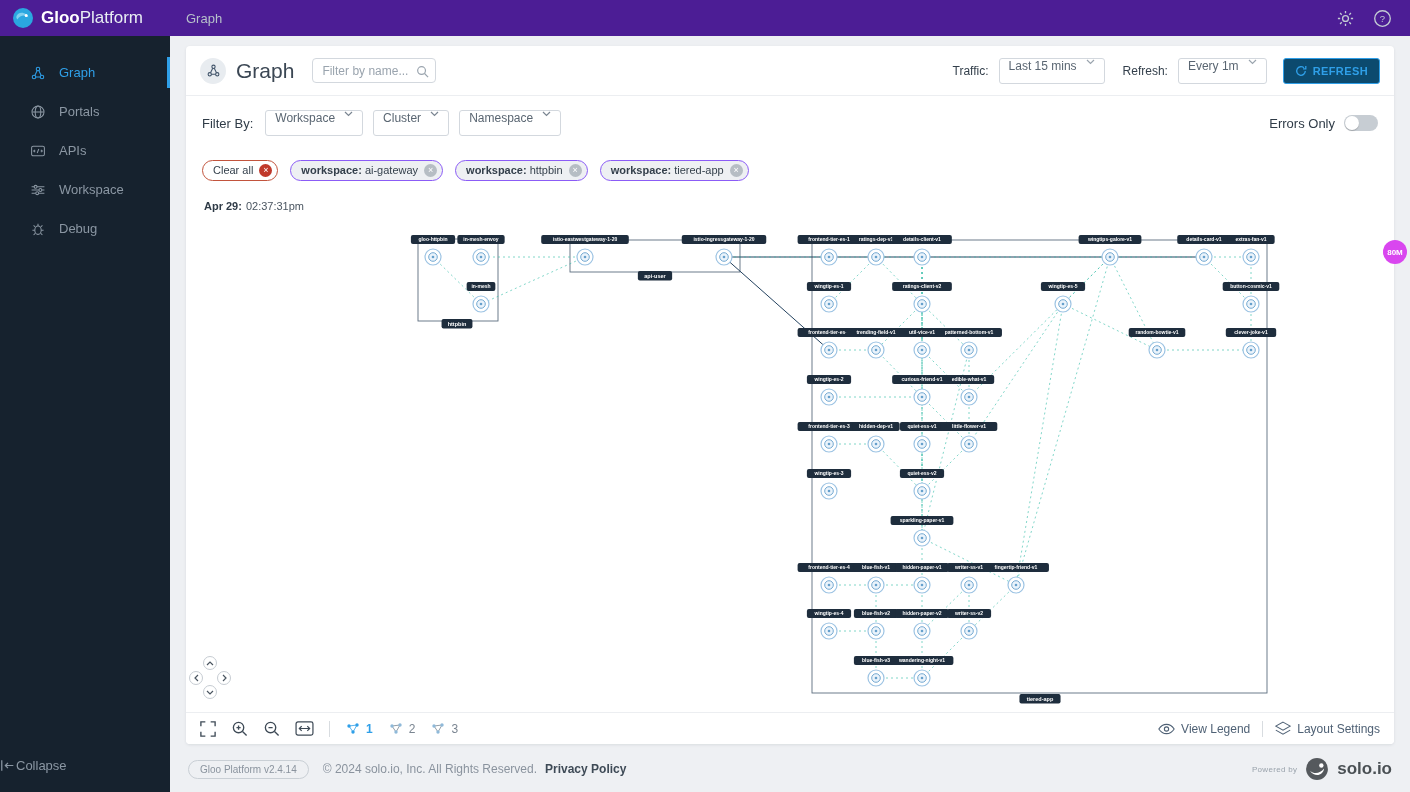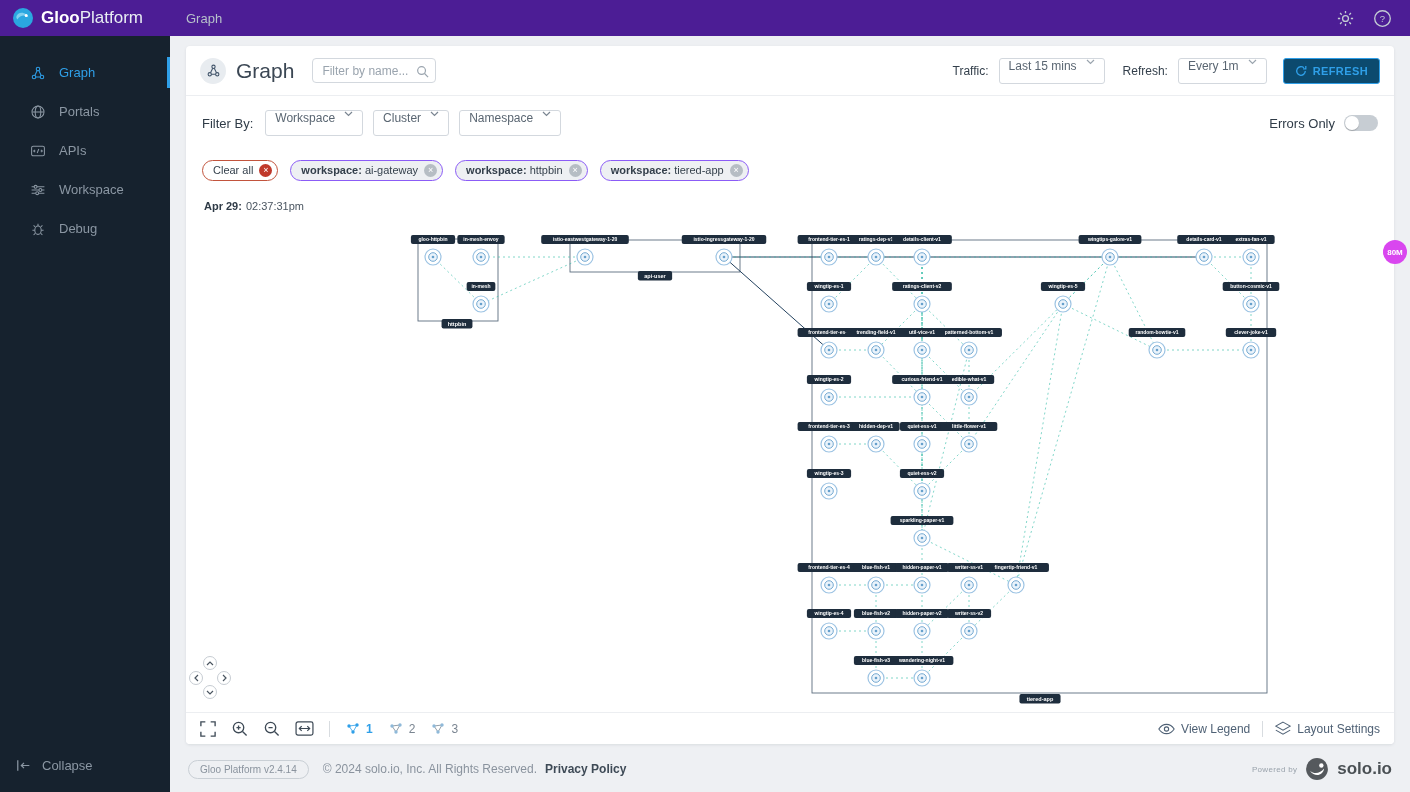--- a/index.html
+++ b/index.html
@@ -22,21 +22,21 @@
 
   
   .sidebar { position:absolute; top:36px; left:0; bottom:0; width:170px; background:#16222e; z-index:5; }
   .nav-item { height:37px; display:flex; align-items:center; gap:13px; padding-left:30px;
               color:#8b97a3; font-size:13px; cursor:pointer; position:relative; margin-top:2px; }
   .nav-item svg { flex:0 0 auto; }
   .nav-item.active { color:#2f9fe8; }
   .nav-item.active::after { content:""; position:absolute; right:0; top:3px; bottom:3px;
                             width:3px; background:#2f9fe8; }
   .nav-collapse { position:absolute; left:0; bottom:10px; height:34px; display:flex;
-                  align-items:center; gap:10px; padding-left:16px; color:#8b97a3;
+                  align-items:center; gap:0; color:#8b97a3;
                   font-size:13px; cursor:pointer; }
 
   
   .main { position:absolute; left:170px; top:36px; right:0; bottom:0; background:#eef0f3; }
   .card { position:absolute; left:16px; top:10px; width:1208px; height:698px; background:#fff;
           border-radius:4px; box-shadow:0 1px 3px rgba(30,45,61,.10); }
 
   .card-header { height:50px; display:flex; align-items:center; padding:0 14px;
                  border-bottom:1px solid #eceef1; }
   .title-icon { width:26px; height:26px; border-radius:50%; background:#e8ecf0;

